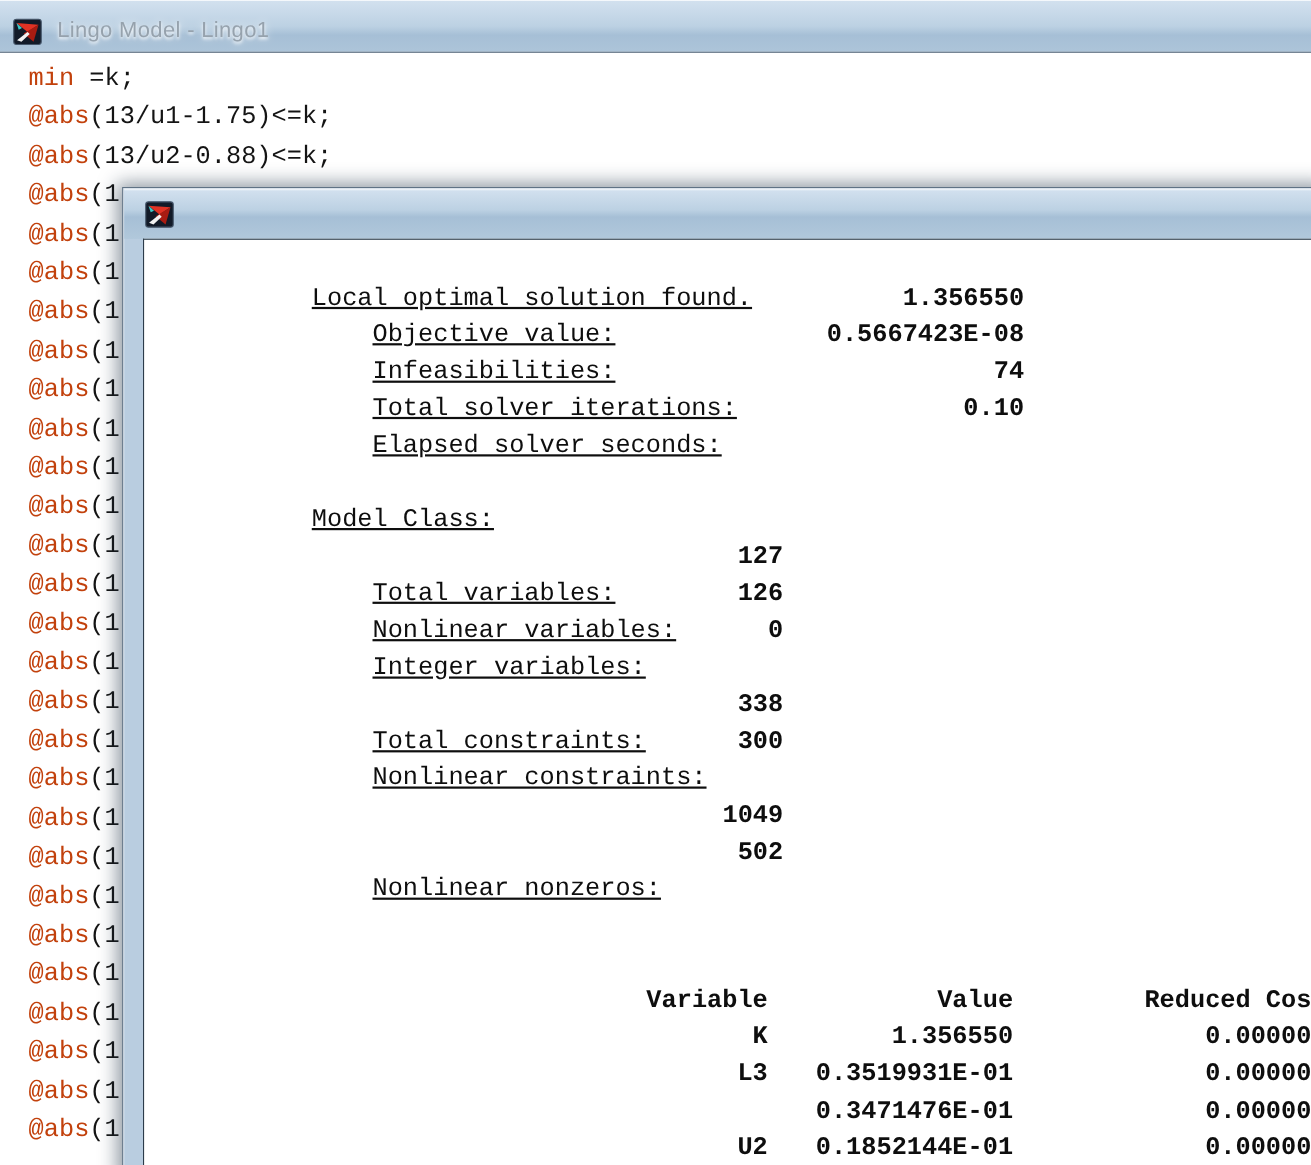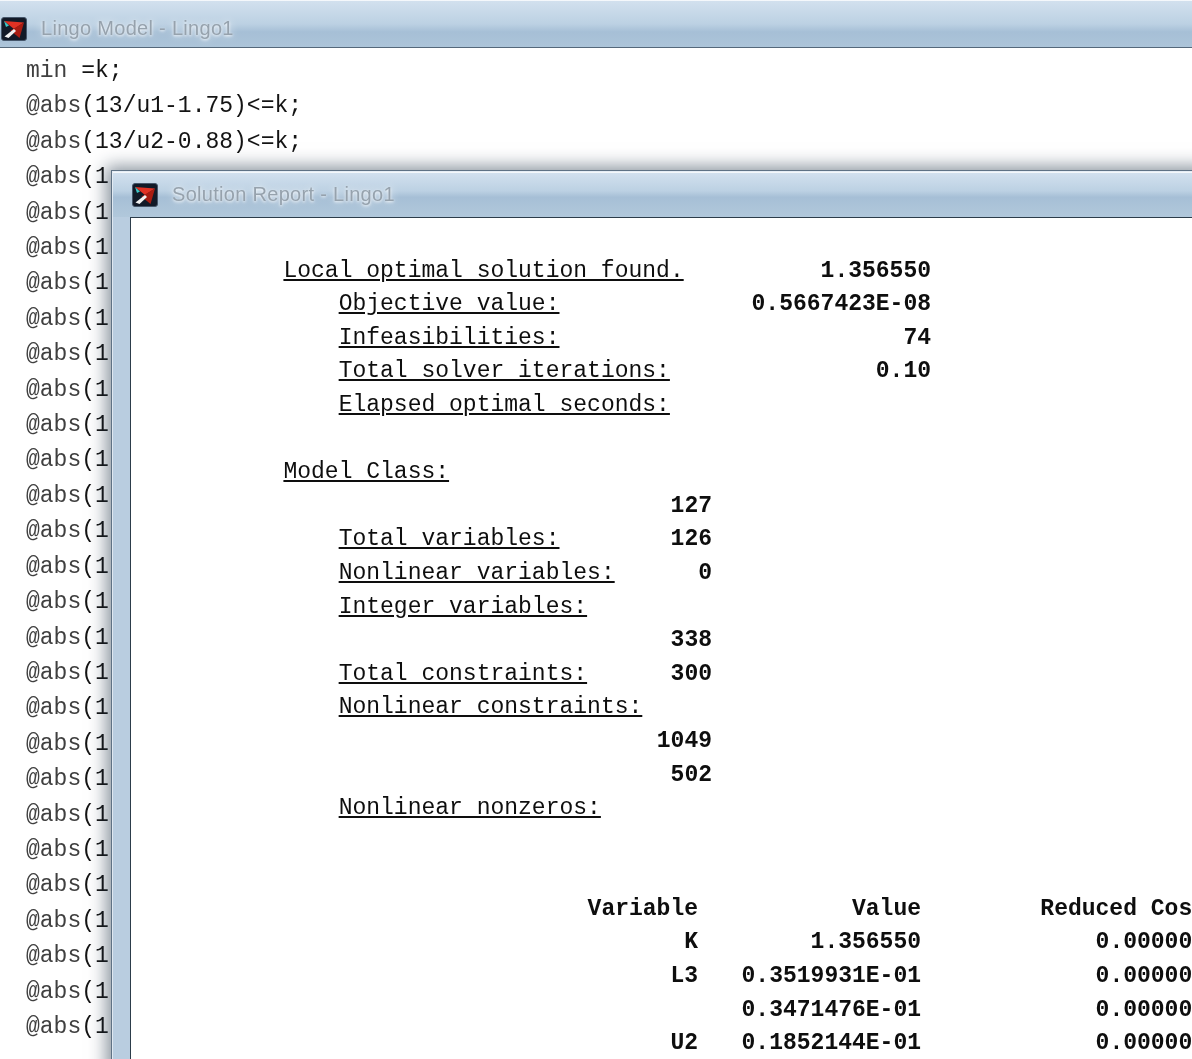--- a/index.html
+++ b/index.html
@@ -15,29 +15,29 @@
     box-shadow:inset 0 1px 0 rgba(255,255,255,.75);
   }
   .title-text {
     font-size:20px; color:#96a2ad; letter-spacing:.3px; white-space:nowrap;
     text-shadow:0 1px 3px rgba(255,255,255,.95), 0 0 9px rgba(255,255,255,.85);
   }
   .lingo-icon { width:28px; height:28px; flex:0 0 auto; display:inline-block; }
 
   
   .main-window { position:absolute; inset:0; }
-  .main-titlebar { position:absolute; top:0; left:0; right:0; height:58px; border-bottom:1px solid #7e92a5; }
+  .main-titlebar { position:absolute; top:0; left:0; right:0; height:58px; padding-left:11px; border-bottom:1px solid #7e92a5; }
   .main-content { position:absolute; top:47px; left:0; right:0; bottom:0; background:#ffffff; border-top:1px solid #55687a; }
   .code-pane {
     padding:6px 0 0 26px;
     font-family:"Liberation Mono","DejaVu Sans Mono",monospace;
     font-size:23px; line-height:35.4px; color:#141414;
   }
   .code-line { white-space:pre; }
-  .kw { color:#404040; }
+  .kw { color:#c2410c; }
 
   
   .report-window {
     position:absolute; left:111px; top:170px; width:1101px; height:909px;
     background:linear-gradient(180deg,#c6d7e8 0%,#b2c9dd 46px,#b9cde0 46px,#b9cde0 100%);
     border:1px solid #5f7285;
     box-shadow:-5px -4px 16px rgba(25,45,65,.5), inset 1px 1px 0 rgba(255,255,255,.55);
   }
   .report-titlebar { position:absolute; top:1px; left:1px; right:0; height:45px; padding-left:18px; }
   .report-content {
@@ -142,21 +142,20 @@
     <div class="titlebar report-titlebar">
       <span class="lingo-icon">
         <svg viewBox="0 0 28 28" width="28" height="28" aria-hidden="true">
           <rect x="1.5" y="2.5" width="25" height="23" rx="2.5" fill="#121a28" stroke="#45566a" stroke-width="1"></rect>
           <polygon points="4,6 24,7.5 14,14" fill="#e03224"></polygon>
           <polygon points="24,7.5 19.5,23 10.5,15.5" fill="#a81c12"></polygon>
           <polygon points="4.5,21.5 14,14 16,16 8.5,23" fill="#f2f2f2"></polygon>
           <polygon points="4,6 9,10.5 6,12" fill="#3ec8c8"></polygon>
         </svg>
       </span>
-      <span class="title-text">Solution Report - Lingo1</span>
     </div>
 
     <div class="report-content">
 
       <div class="r-row">
         <span class="r-label">Local optimal solution found.</span>
       </div>
 
       <div>
 
@@ -169,21 +168,21 @@
             <span class="r-label">Infeasibilities:</span>
             <span class="r-val w-a">0.5667423E-08</span>
           </div>
 
           <div class="r-row">
             <span class="r-label">Total solver iterations:</span>
             <span class="r-val w-a">74</span>
           </div>
 
           <div class="r-row">
-            <span class="r-label">Elapsed optimal seconds:</span>
+            <span class="r-label">Elapsed solver seconds:</span>
             <span class="r-val w-a">0.10</span>
           </div>
         </div>
 
       <div class="r-spacer"></div>
 
       <div class="r-row">
         <span class="r-label">Model Class:</span>
       </div>
 

